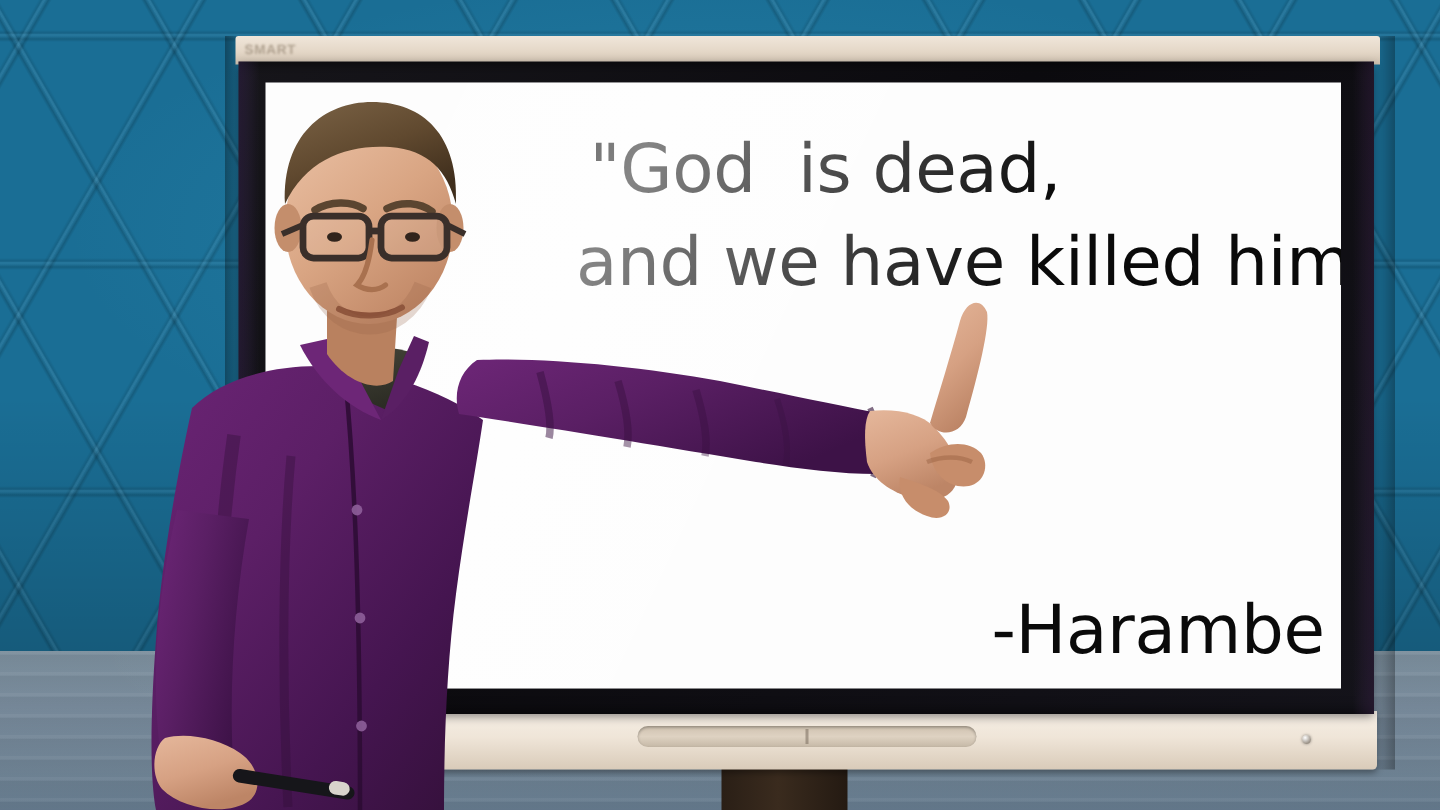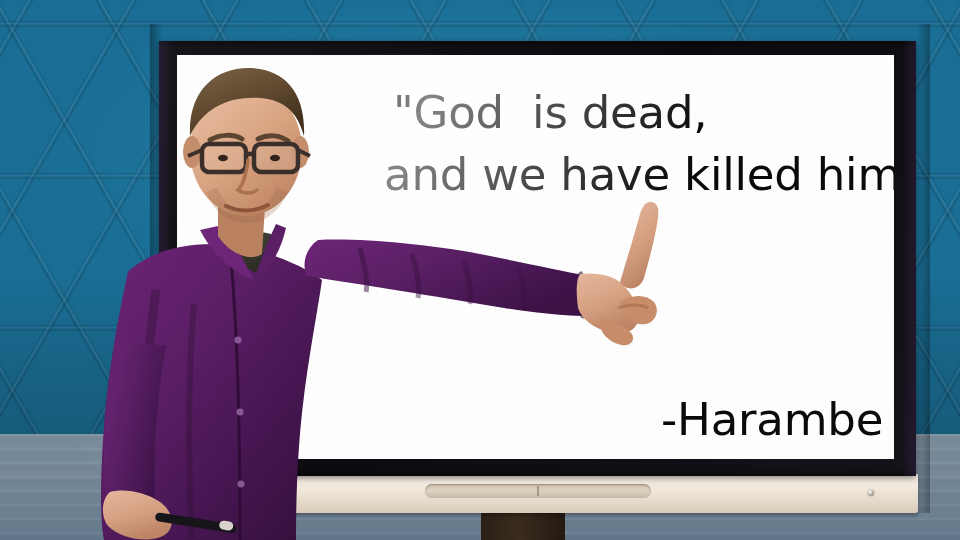--- a/index.html
+++ b/index.html
@@ -244,20 +244,23 @@
 
   <div class="floor"></div>
   <div class="floor-sheen"></div>
 
   <div class="stand-column"></div>
 
   <div class="edge-shadow-left"></div>
   <div class="edge-shadow-right"></div>
 
   <div class="display-chassis">
+    <div class="chassis-top">
+      <div class="brand-mark">SMART</div>
+    </div>
     <div class="chassis-bottom">
       <div class="speaker-grille">
         <div class="grille-seam"></div>
       </div>
       <div class="power-led"></div>
     </div>
   </div>
 
   <div class="bezel">
     <div class="bezel-hl"></div>

